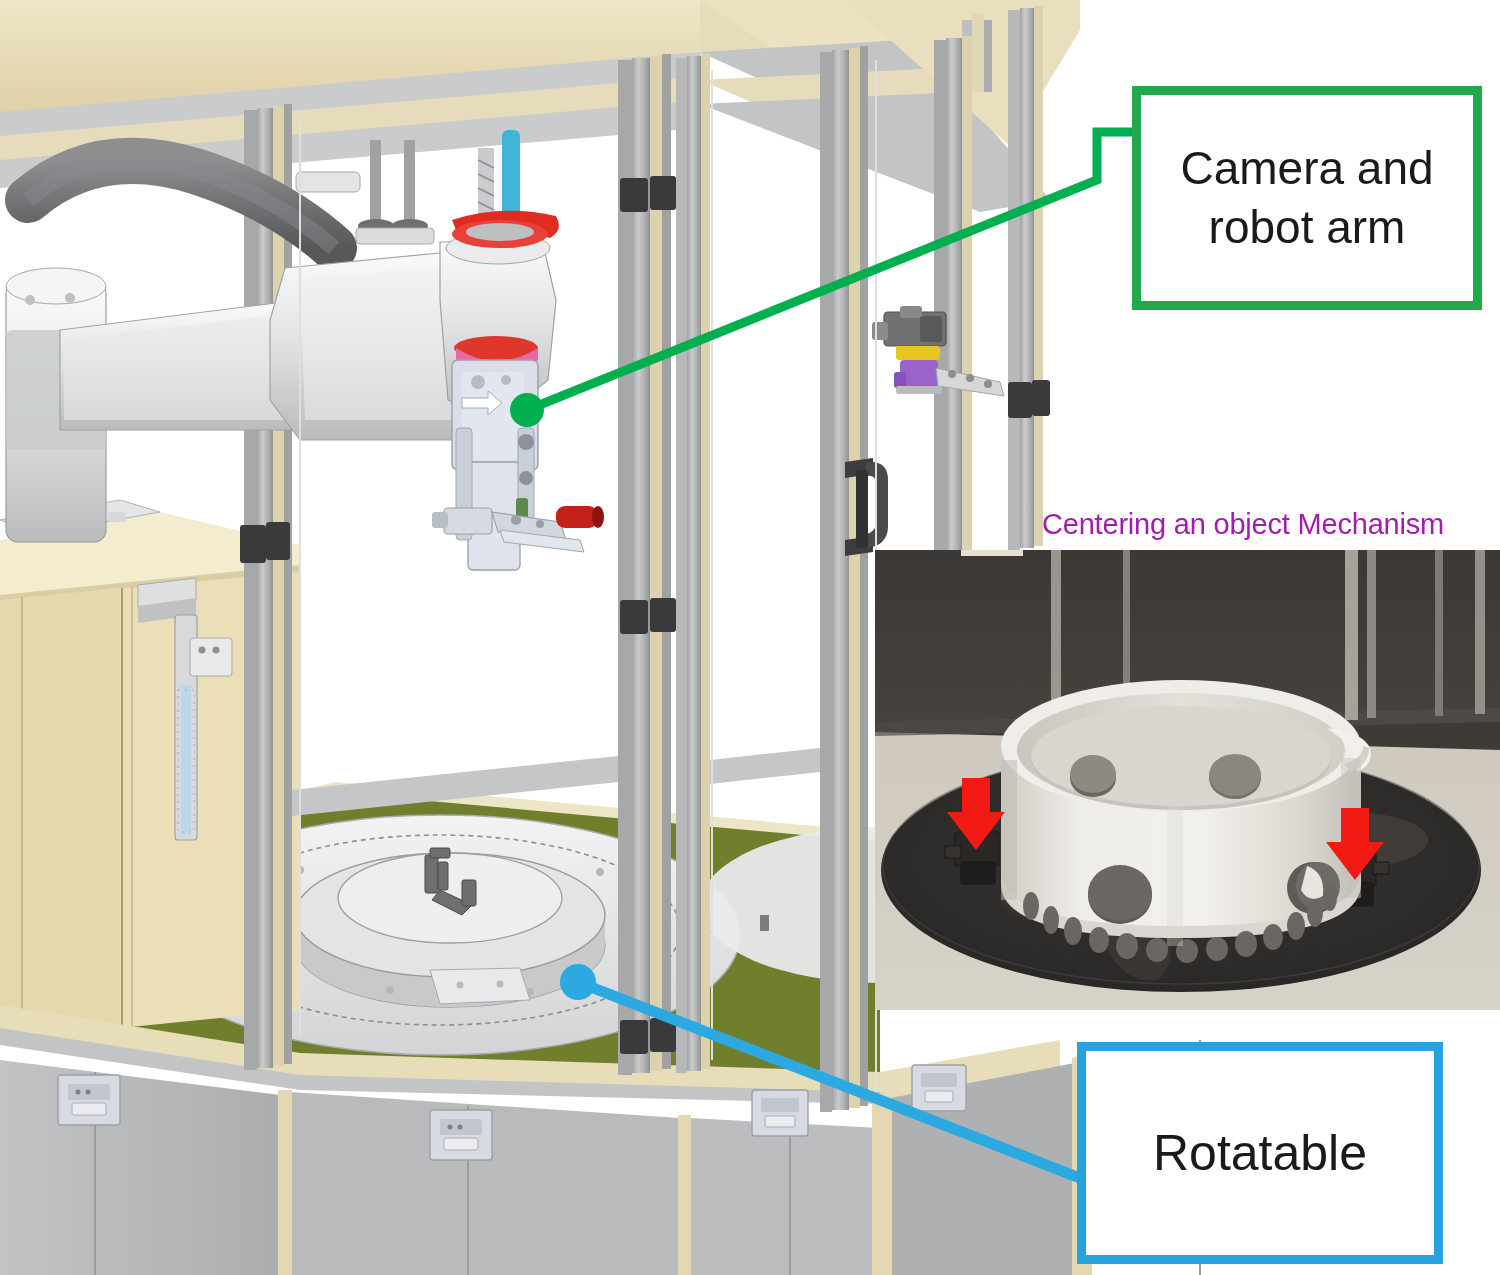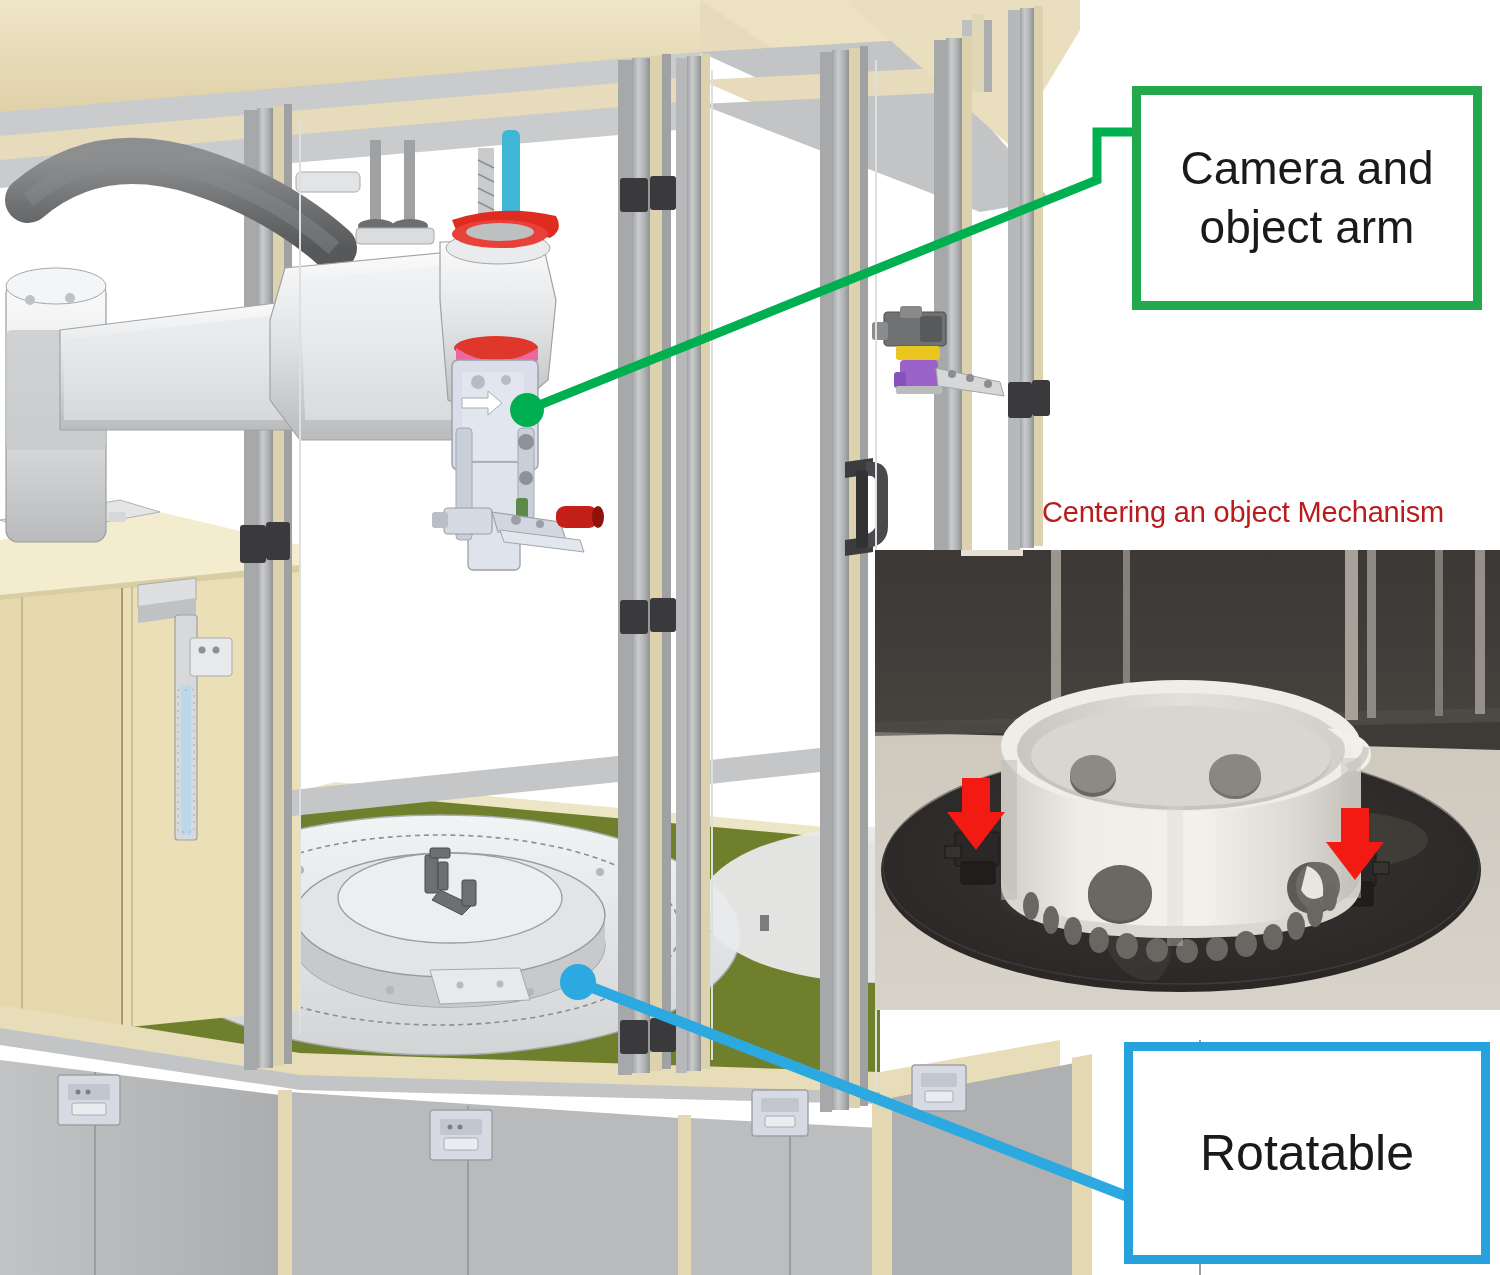--- a/index.html
+++ b/index.html
@@ -30,40 +30,40 @@
     color: #1a1a1a;
     line-height: 1.28;
   }
   .callout.green {
     left: 1132px; top: 78px; width: 350px; height: 224px;
     border: 9px solid #22A94B;
     font-size: 46px;
     margin-top: 8px;
   }
   .callout.blue {
-    left: 1124px; top: 1042px; width: 366px; height: 222px;
+    left: 1077px; top: 1042px; width: 366px; height: 222px;
     border: 9px solid #26A3DC;
     font-size: 50px;
   }
   .callout span { display: block; padding: 0 10px; }
 
   
   #inset {
     position: absolute;
     left: 875px; top: 550px; width: 625px; height: 460px;
     overflow: hidden;
     background: #3a3733;
   }
   #inset svg { display: block; width: 625px; height: 460px; }
 
   #inset-caption {
     position: absolute;
-    left: 1042px; top: 496px;
+    left: 1042px; top: 508px;
     font-size: 29px;
-    color: #b91c1c;
+    color: #a21caf;
     white-space: nowrap;
     letter-spacing: -0.2px;
   }
 </style>
 </head>
 <body>
 
 <div id="stage">
 
   <svg class="layer" viewBox="0 0 1500 1275">
@@ -564,21 +564,21 @@
     <polyline points="527,410 1097,180 1097,132 1134,132" fill="none" stroke="#00B050" stroke-width="9" stroke-linejoin="miter" stroke-linecap="butt"></polyline>
     <circle cx="527" cy="410" r="17" fill="#00B050"></circle>
 
     <line x1="578" y1="982" x2="1126" y2="1196" stroke="#2BA9E0" stroke-width="11" stroke-linecap="butt"></line>
     <circle cx="578" cy="982" r="18" fill="#2BA9E0"></circle>
   </svg>
 
   <div class="callout green">
     <span>
       <span>Camera and</span>
-      <span>object arm</span>
+      <span>robot arm</span>
     </span>
   </div>
 
   <div class="callout blue">
     <span>
       <span>Rotatable</span>
     </span>
   </div>
 
 </div>

